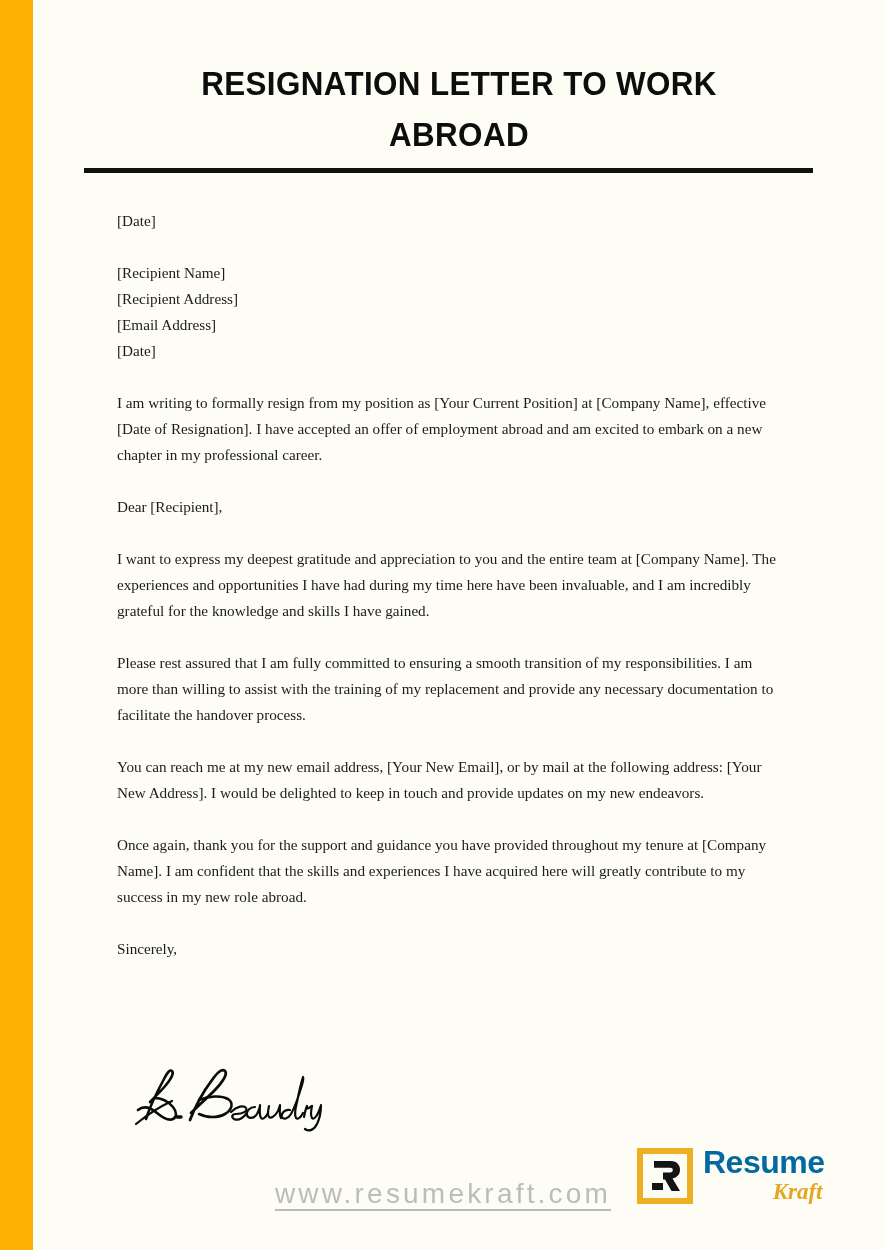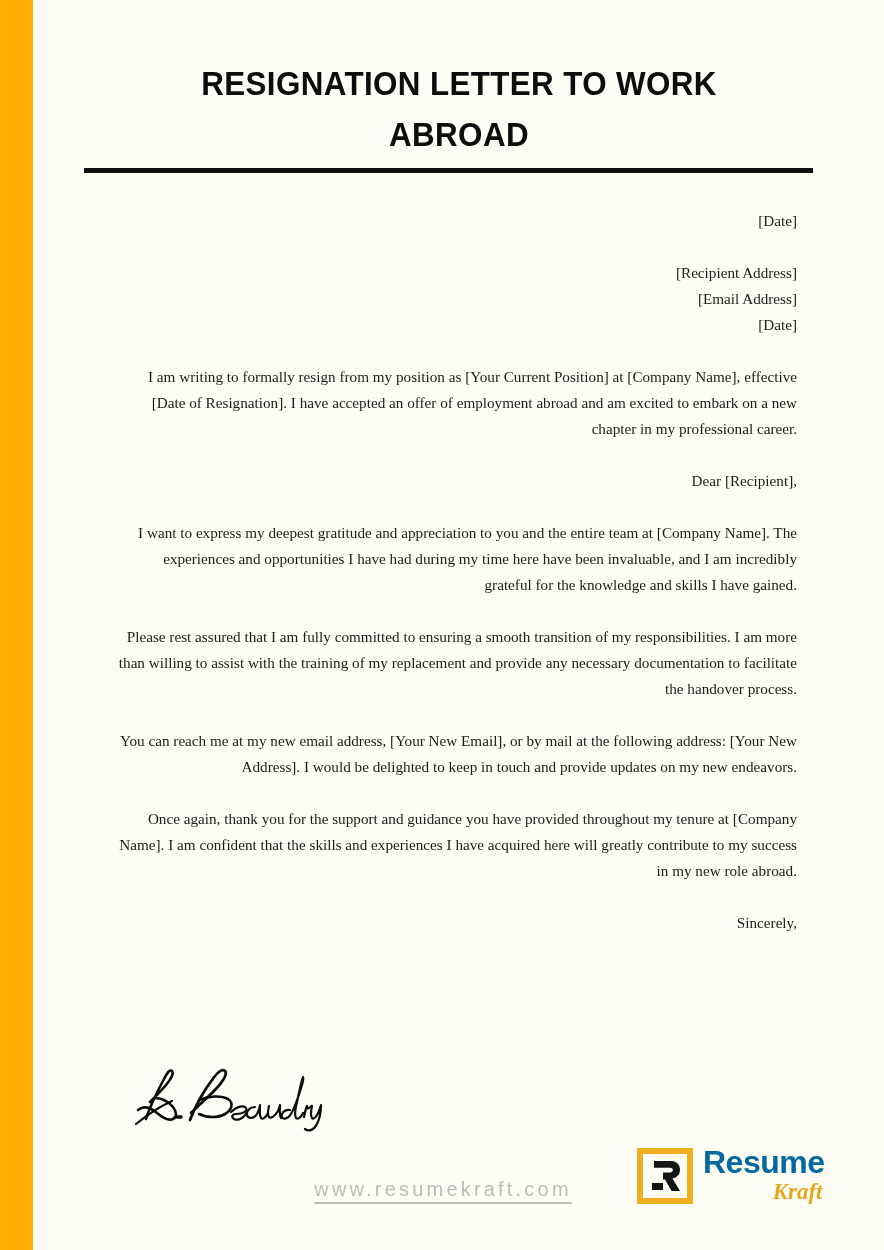--- a/index.html
+++ b/index.html
@@ -79,22 +79,21 @@
     position: absolute;
     left: 84px;
     top: 208px;
     width: 680px;
     font-family: "Liberation Serif", serif;
     font-size: 15.2px;
     line-height: 26px;
     color: #1b1b18;
   }
   .para {
-    margin: 0 0 26px 0;
-    text-align: right;
+    margin: 0 12px 26px 0;
   }
   .para.tight {
     margin-bottom: 0;
   }
   .addr-line {
     display: block;
   }
 
   
   #signature-area {
@@ -116,21 +115,21 @@
     width: 851px;
     height: 110px;
   }
   #site-url {
     position: absolute;
     left: 210px;
     top: 38px;
     width: 400px;
     text-align: center;
     font-family: "Liberation Sans", sans-serif;
-    font-size: 20px;
+    font-size: 28px;
     letter-spacing: 3.2px;
     color: #bcbcb8;
     text-decoration: underline;
     text-underline-offset: 6px;
     text-decoration-thickness: 1.5px;
     white-space: nowrap;
   }
   #brand-logo {
     position: absolute;
     left: 604px;
@@ -182,20 +181,21 @@
     <div id="title-block">
       <h1 id="doc-title"><span>RESIGNATION LETTER TO WORK</span><br><span>ABROAD</span></h1>
       <div id="title-rule"></div>
     </div>
 
     <div id="letter-body">
 
       <p class="para">[Date]</p>
 
       <p class="para">
+        <span class="addr-line">[Recipient Name]</span>
         <span class="addr-line">[Recipient Address]</span>
         <span class="addr-line">[Email Address]</span>
         <span class="addr-line">[Date]</span>
       </p>
 
       <p class="para">I am writing to formally resign from my position as [Your Current Position] at [Company Name], effective [Date of Resignation]. I have accepted an offer of employment abroad and am excited to embark on a new chapter in my professional career.</p>
 
       <p class="para">Dear [Recipient],</p>
       <p class="para">I want to express my deepest gratitude and appreciation to you and the entire team at [Company Name]. The experiences and opportunities I have had during my time here have been invaluable, and I am incredibly grateful for the knowledge and skills I have gained.</p>
       <p class="para">Please rest assured that I am fully committed to ensuring a smooth transition of my responsibilities. I am more than willing to assist with the training of my replacement and provide any necessary documentation to facilitate the handover process.</p>

